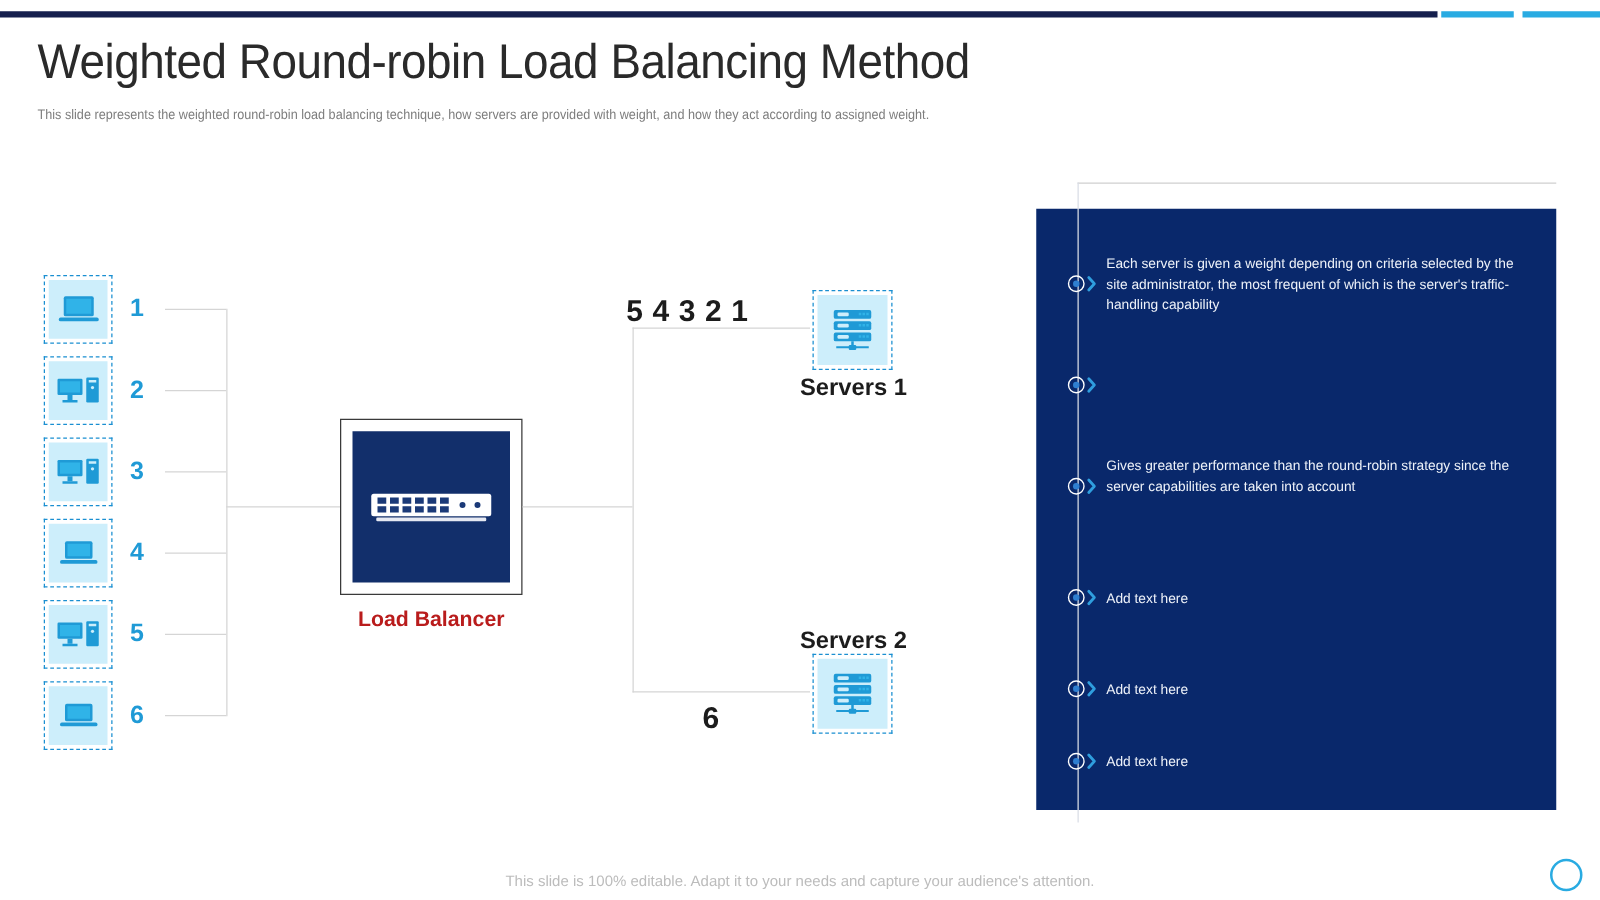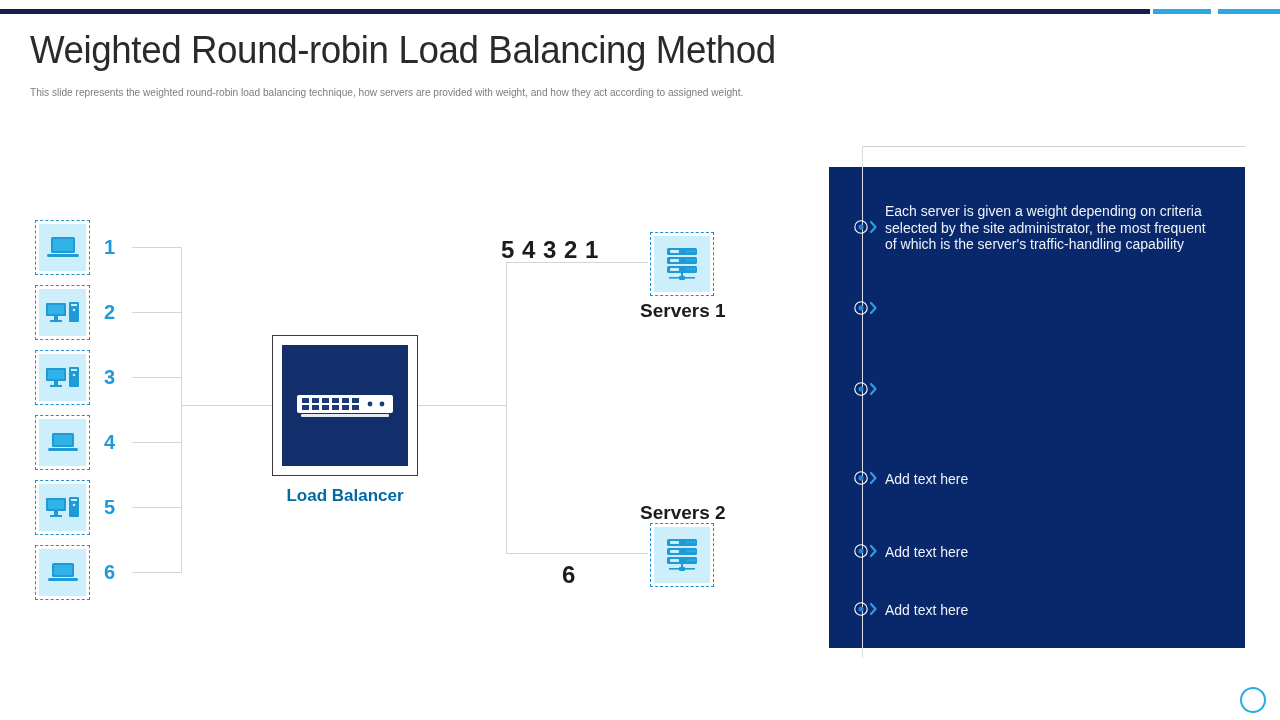--- a/index.html
+++ b/index.html
@@ -50,21 +50,21 @@
   .ln-v { width: 1px; }
 
   
   .lb-box {
     position: absolute; left: 272px; top: 335px; width: 146px; height: 141px;
     border: 1px solid #3a3a3a; background: #ffffff; padding: 9px;
   }
   .lb-inner { width: 100%; height: 100%; background: #122f6b; display: flex; align-items: center; justify-content: center; }
   .lb-label {
     position: absolute; left: 272px; top: 486px; width: 146px;
-    text-align: center; font-size: 17px; font-weight: bold; color: #0369a1;
+    text-align: center; font-size: 17px; font-weight: bold; color: #b91c1c;
   }
 
   
   .weights {
     position: absolute; font-size: 24px; font-weight: bold; color: #1c1c1c;
     letter-spacing: 0.5px;
   }
   .srv {
     position: absolute; width: 64px; height: 64px;
     border: 1.5px dashed #1a8fd1; padding: 3px;
@@ -73,21 +73,21 @@
   .srv-label { position: absolute; font-size: 19px; font-weight: bold; color: #1c1c1c; white-space: nowrap; }
 
   
   .panel {
     position: absolute; left: 829px; top: 167px; width: 416px; height: 481px;
     background: #09286b;
   }
   .panel-topline { position: absolute; left: 862px; top: 146px; width: 383px; height: 1px; background: #cfcfcf; }
   .panel-vline   { position: absolute; left: 862px; top: 146px; width: 1px; height: 512px; background: #d9dde6; }
 
-  .bullet { position: absolute; left: 885px; width: 330px; color: #eef2f9; font-size: 14px; line-height: 16.5px; }
+  .bullet { position: absolute; left: 885px; width: 330px; color: #eef2f9; font-size: 11px; line-height: 16.5px; }
   .bullet-mark { position: absolute; left: 852px; width: 28px; height: 16px; }
 
   .footer {
     position: absolute; left: 0; top: 698px; width: 1280px;
     text-align: center; font-size: 12px; color: #bcbcbc;
   }
   .logo-ring {
     position: absolute; left: 1240px; top: 687px; width: 26px; height: 26px;
     border: 2.5px solid #29abe2; border-radius: 50%;
   }
@@ -304,20 +304,21 @@
       </svg>
   </div>
 
   <div class="bullet-mark" style="top:381px;">
     <svg width="28" height="16" viewBox="0 0 28 16">
         <circle cx="9" cy="8" r="6.2" fill="none" stroke="#ffffff" stroke-width="1.1"></circle>
         <circle cx="9" cy="8" r="2.6" fill="#2f7fd0"></circle>
         <path d="M19 3 L23.5 8 L19 13" fill="none" stroke="#2f9ede" stroke-width="2.2" stroke-linecap="round" stroke-linejoin="round"></path>
       </svg>
   </div>
+  <div class="bullet" style="top:365px;">Gives  greater  performance  than the round-robin strategy since the server  capabilities are taken into account</div>
 
   <div class="bullet-mark" style="top:470px;">
     <svg width="28" height="16" viewBox="0 0 28 16">
         <circle cx="9" cy="8" r="6.2" fill="none" stroke="#ffffff" stroke-width="1.1"></circle>
         <circle cx="9" cy="8" r="2.6" fill="#2f7fd0"></circle>
         <path d="M19 3 L23.5 8 L19 13" fill="none" stroke="#2f9ede" stroke-width="2.2" stroke-linecap="round" stroke-linejoin="round"></path>
       </svg>
   </div>
   <div class="bullet" style="top:471px;">Add text here</div>
 
@@ -332,15 +333,16 @@
 
   <div class="bullet-mark" style="top:601px;">
     <svg width="28" height="16" viewBox="0 0 28 16">
         <circle cx="9" cy="8" r="6.2" fill="none" stroke="#ffffff" stroke-width="1.1"></circle>
         <circle cx="9" cy="8" r="2.6" fill="#2f7fd0"></circle>
         <path d="M19 3 L23.5 8 L19 13" fill="none" stroke="#2f9ede" stroke-width="2.2" stroke-linecap="round" stroke-linejoin="round"></path>
       </svg>
   </div>
   <div class="bullet" style="top:602px;">Add text here</div>
 
+  <div class="footer">This slide is 100% editable. Adapt it to your needs and capture your audience's attention.</div>
   <div class="logo-ring"></div>
 
 </div>
 
 </body></html>

